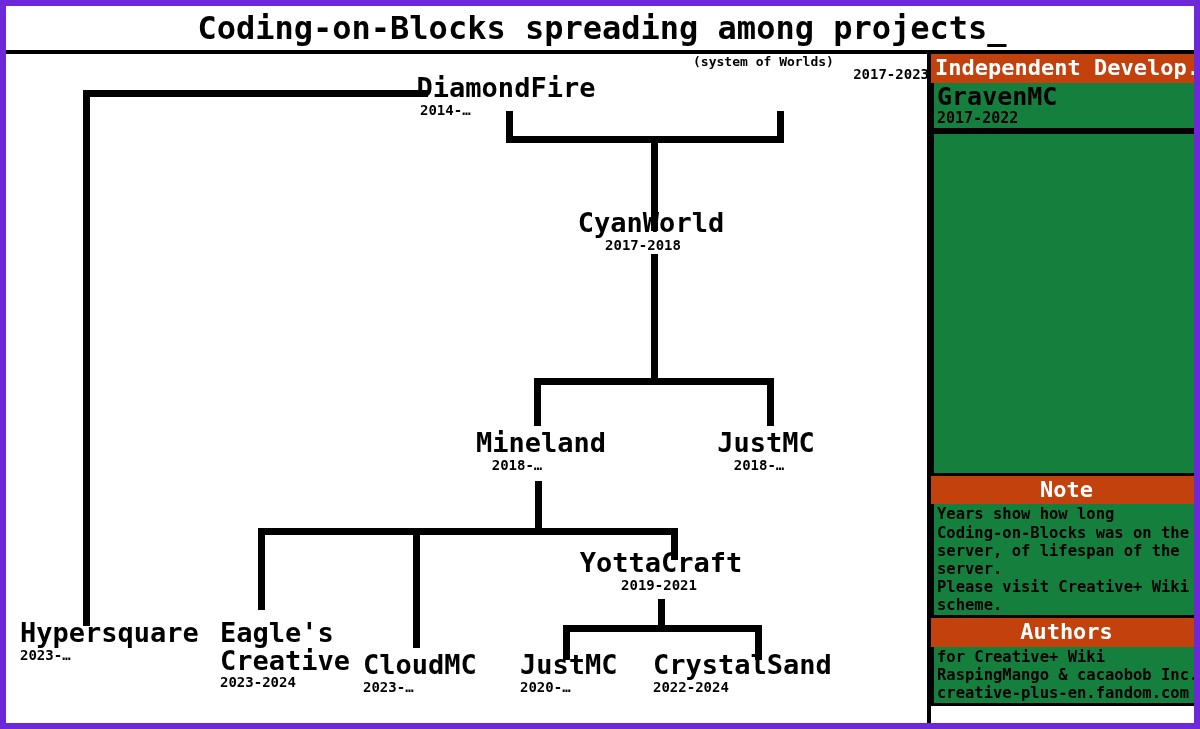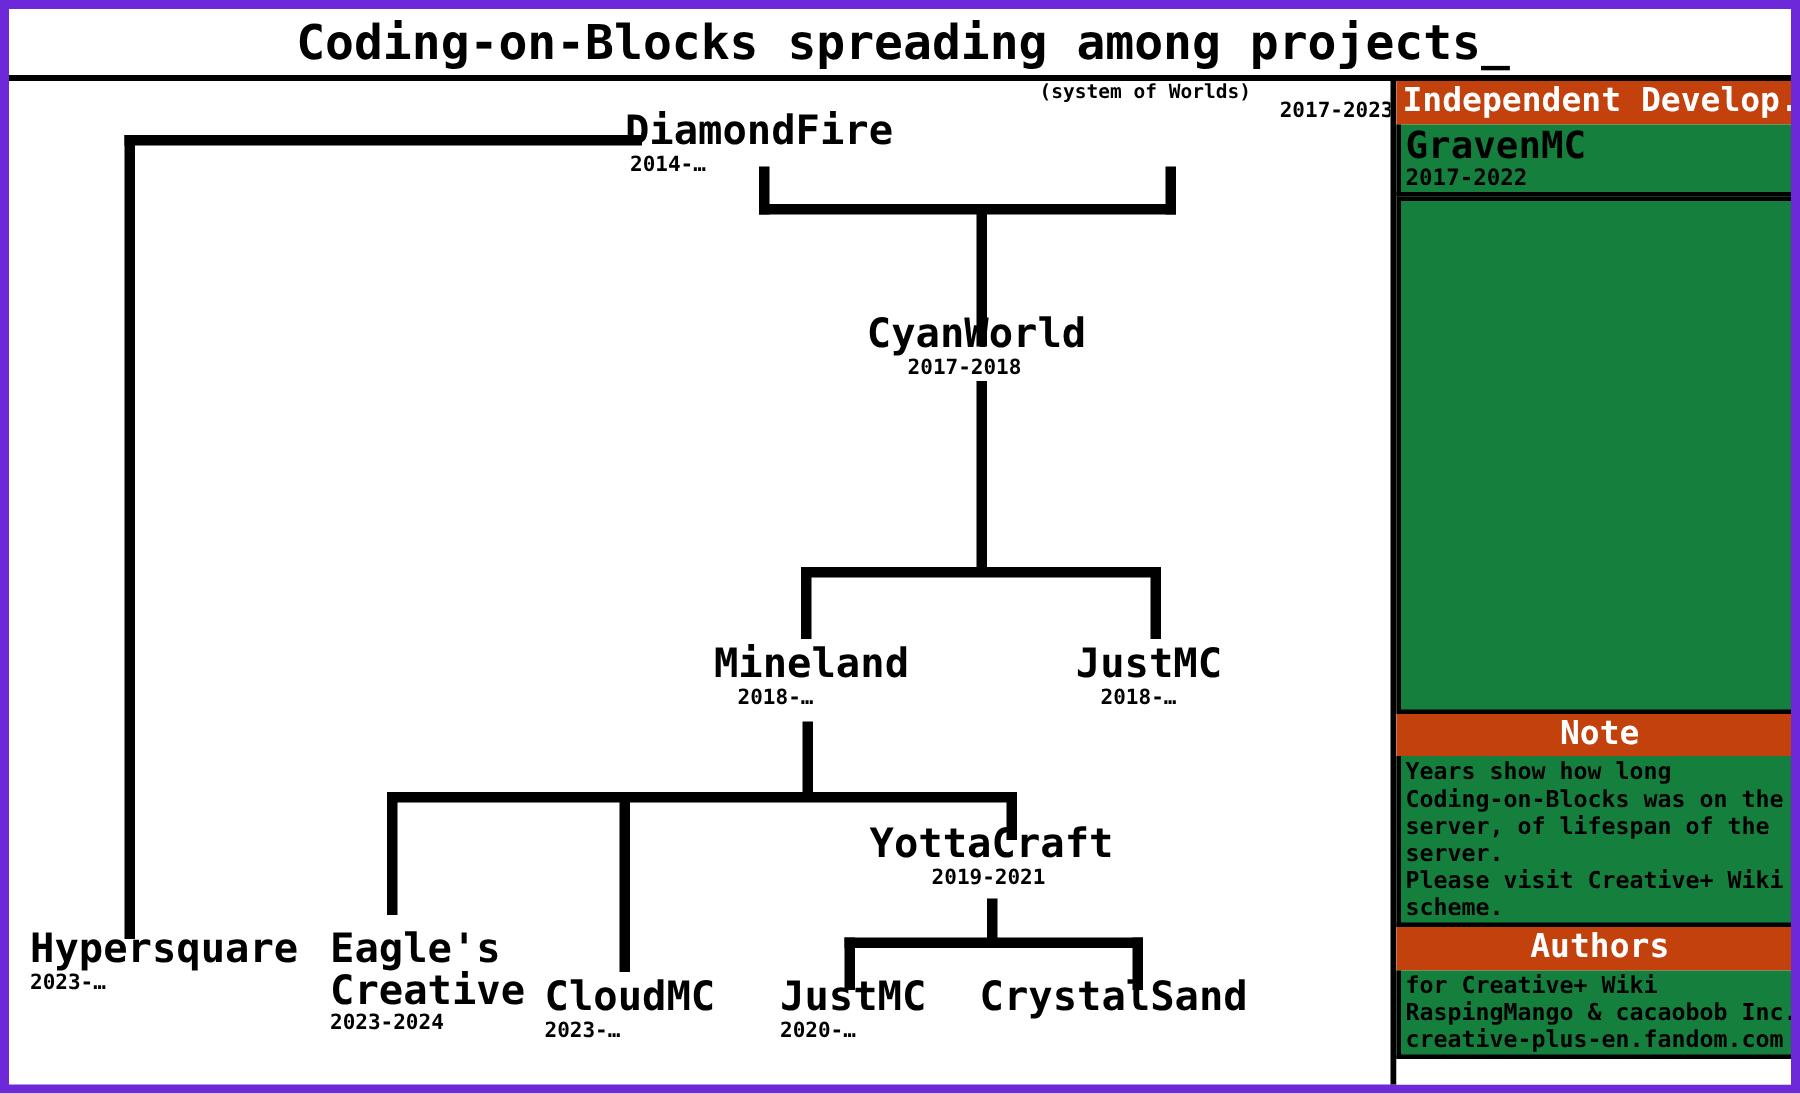--- a/index.html
+++ b/index.html
@@ -139,20 +139,21 @@
       <div class="yr">2023-…</div>
     </div>
 
     <div class="node l" style="left:514px;top:597px;width:170px;">
       <div class="nm">JustMC</div>
       <div class="yr">2020-…</div>
     </div>
 
     <div class="node l" style="left:647px;top:597px;width:230px;">
       <div class="nm">CrystalSand</div>
+      <div class="yr">2022-2024</div>
     </div>
 
   </div>
 
   <div id="sidebar">
 
     <div class="sb-head">Independent Develop.</div>
 
     <div class="sb-box sb-card">
       <div class="cn">GravenMC</div>

